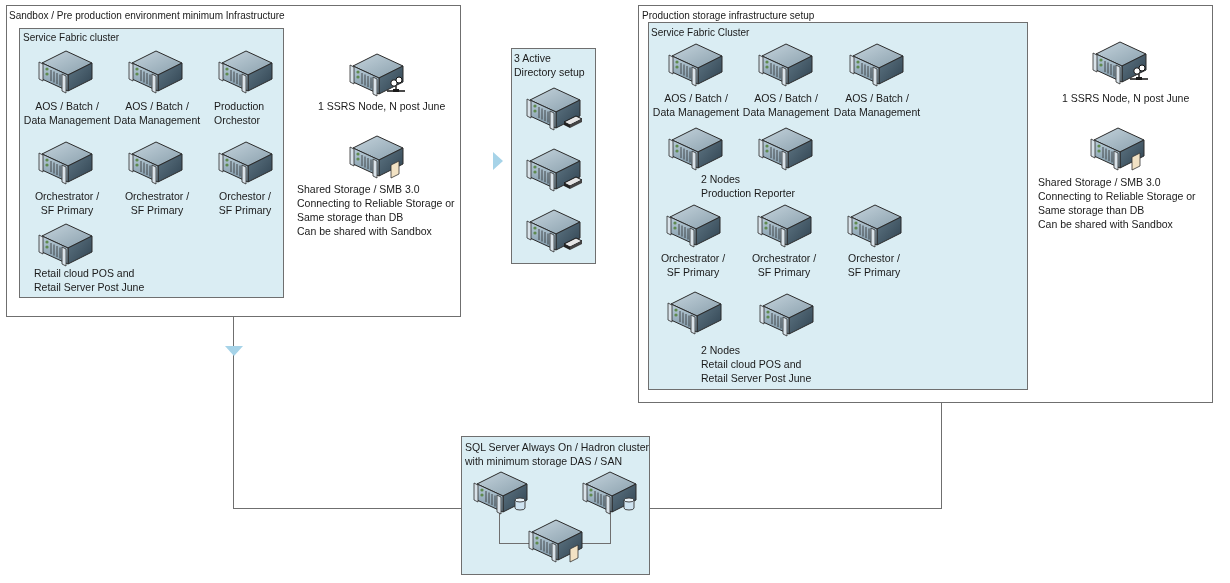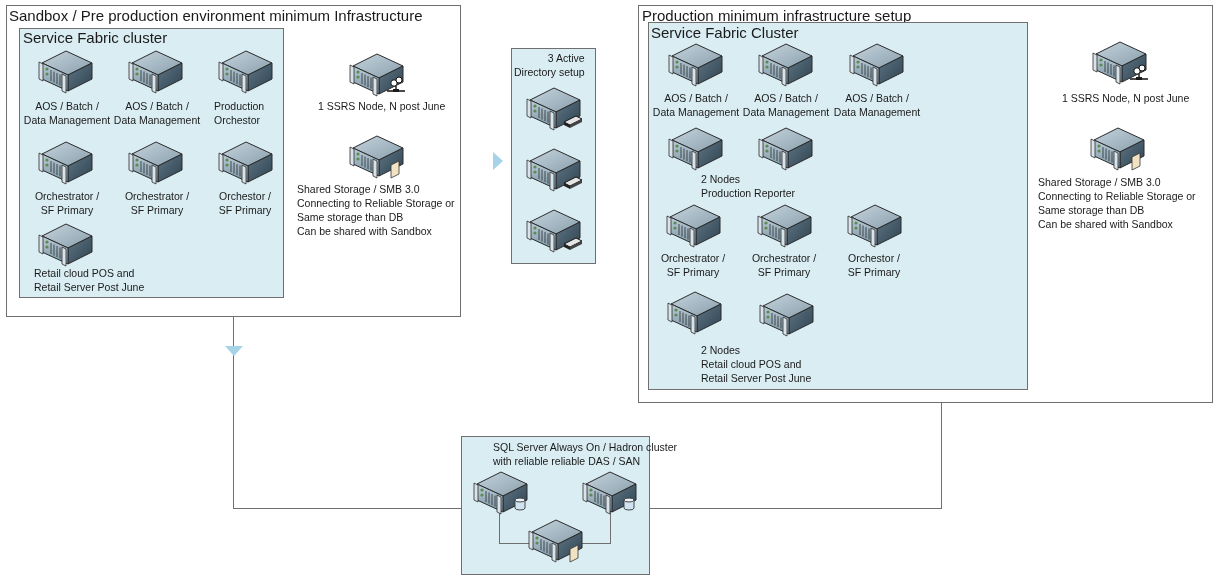--- a/index.html
+++ b/index.html
@@ -1,20 +1,20 @@
 <!DOCTYPE html>
 <html><head>
 <meta charset="utf-8">
 <style>
   html, body { margin: 0; padding: 0; background: #ffffff; }
   body { width: 1230px; height: 583px; position: relative; overflow: hidden;
          font-family: "Liberation Sans", "DejaVu Sans", sans-serif; color: #1a1a1a; }
   .outer { position: absolute; border: 1px solid #6f6f6f; background: #ffffff; box-sizing: border-box; }
   .cluster { position: absolute; border: 1px solid #6f6f6f; background: #daedf3; box-sizing: border-box; }
-  .title { position: absolute; font-size: 15px; line-height: 13px; white-space: nowrap; }
+  .title { position: absolute; font-size: 10px; line-height: 13px; white-space: nowrap; }
   .lbl { position: absolute; font-size: 10.5px; line-height: 14px; white-space: nowrap; }
   .lbl.center { text-align: center; }
   .lbl.left { text-align: left; }
   .srv { position: absolute; width: 60px; height: 46px; }
   .srv svg { width: 60px; height: 46px; display: block; overflow: visible; }
   .line-h { position: absolute; height: 1px; background: #6f6f6f; }
   .line-v { position: absolute; width: 1px; background: #6f6f6f; }
   .tri { position: absolute; width: 0; height: 0; }
   .tri-down { border-left: 9px solid transparent; border-right: 9px solid transparent; border-top: 10px solid #a6d3e8; }
   .tri-right { border-top: 9px solid transparent; border-bottom: 9px solid transparent; border-left: 10px solid #a6d3e8; }
@@ -157,21 +157,21 @@
   </div>
 <div class="lbl left" style="left:297px; top:182px;">
   <div>Shared Storage / SMB 3.0</div>
   <div>Connecting to Reliable Storage or</div>
   <div>Same storage than DB</div>
   <div>Can be shared with Sandbox</div>
 </div>
 
 <div class="tri tri-right" style="left:493px; top:152px;"></div>
 <div class="cluster" style="left:511px; top:48px; width:85px; height:216px;"></div>
-<div class="lbl left" style="left:514px; top:51px;text-align:right;">
+<div class="lbl left" style="left:514px; top:51px;">
   <div>3 Active</div>
   <div>Directory setup</div>
 </div>
 <div class="srv" style="left:524px; top:84px;">
     <svg viewBox="0 0 60 46">
       <use href="#server"></use>
       <use href="#badge-ad"></use>
     </svg>
   </div>
 <div class="srv" style="left:524px; top:145px;">
@@ -181,21 +181,21 @@
     </svg>
   </div>
 <div class="srv" style="left:524px; top:206px;">
     <svg viewBox="0 0 60 46">
       <use href="#server"></use>
       <use href="#badge-ad"></use>
     </svg>
   </div>
 
 <div class="outer" style="left:638px; top:5px; width:575px; height:398px;"></div>
-<div class="title" style="left:642px; top:9px;">Production minimum infrastructure setup</div>
+<div class="title" style="left:642px; top:9px;">Production storage infrastructure setup</div>
 
 <div class="cluster" style="left:648px; top:22px; width:380px; height:368px;"></div>
 <div class="title" style="left:651px; top:26px;">Service Fabric Cluster</div>
 
 <div class="srv" style="left:666px; top:40px;">
     <svg viewBox="0 0 60 46">
       <use href="#server"></use>
     </svg>
   </div>
 <div class="srv" style="left:756px; top:40px;">
@@ -300,23 +300,23 @@
   <div>Can be shared with Sandbox</div>
 </div>
 
 <div class="line-v" style="left:233px; top:317px; height:192px;"></div>
 <div class="line-h" style="left:233px; top:508px; width:229px;"></div>
 <div class="tri tri-down" style="left:225px; top:346px;"></div>
 <div class="line-v" style="left:941px; top:403px; height:106px;"></div>
 <div class="line-h" style="left:649px; top:508px; width:293px;"></div>
 
 <div class="cluster" style="left:461px; top:436px; width:189px; height:139px;"></div>
-<div class="lbl left" style="left:465px; top:440px;margin-left:28px;">
+<div class="lbl left" style="left:465px; top:440px;">
   <div>SQL Server Always On / Hadron cluster</div>
-  <div>with reliable reliable DAS / SAN</div>
+  <div>with minimum storage DAS / SAN</div>
 </div>
 <div class="line-v" style="left:499px; top:510px; height:33px;"></div>
 <div class="line-h" style="left:499px; top:543px; width:30px;"></div>
 <div class="line-v" style="left:610px; top:510px; height:33px;"></div>
 <div class="line-h" style="left:582px; top:543px; width:29px;"></div>
 <div class="srv" style="left:471px; top:468px;">
     <svg viewBox="0 0 60 46">
       <use href="#server"></use>
       <use href="#badge-db"></use>
     </svg>

